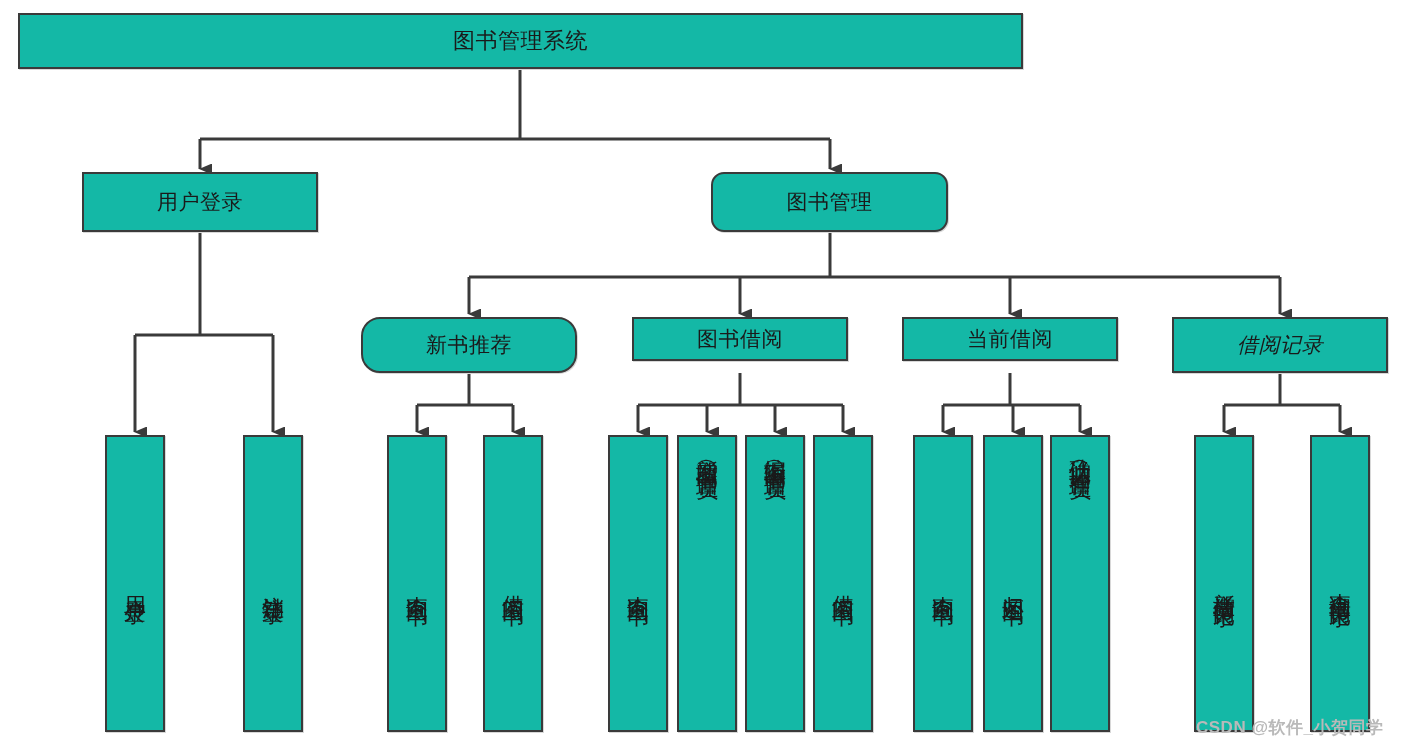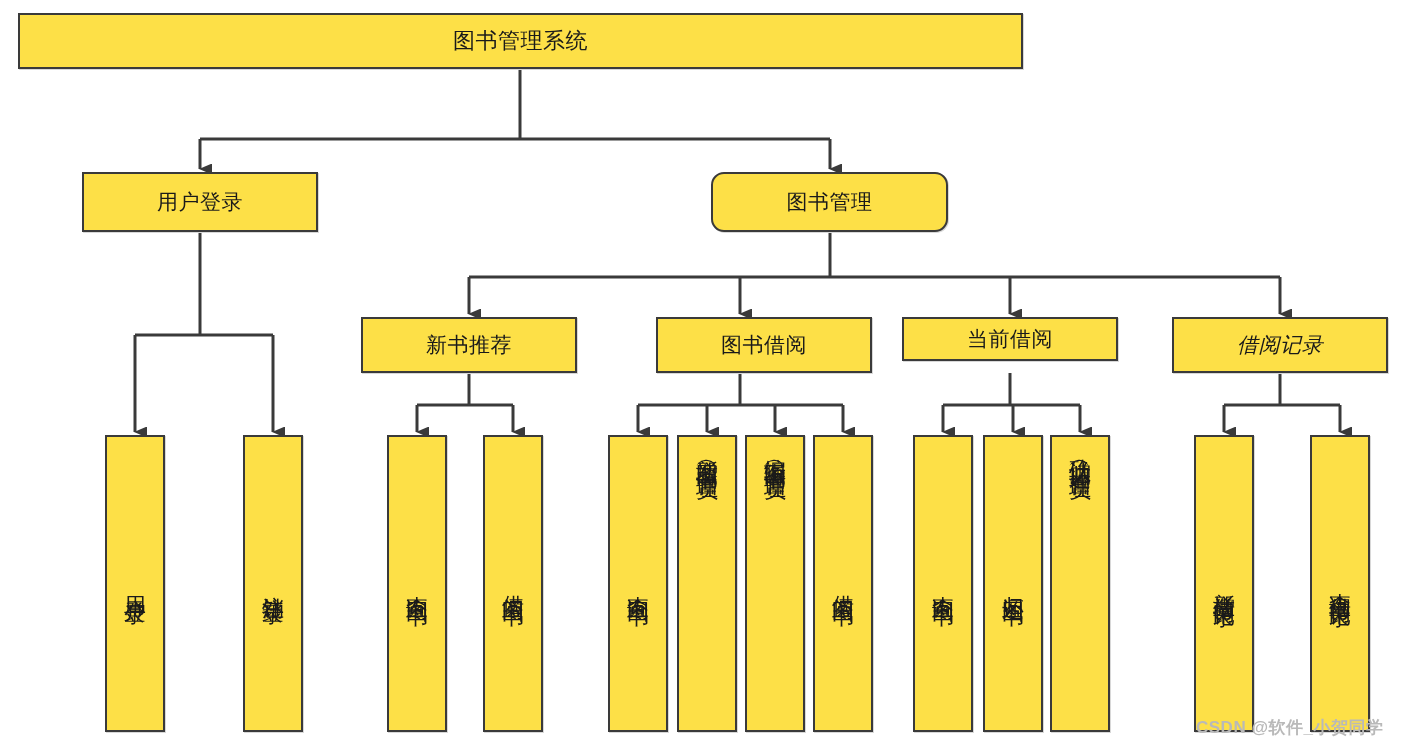--- a/index.html
+++ b/index.html
@@ -22,21 +22,21 @@
     position: absolute;
     left: 0;
     top: 0;
     width: 1405px;
     height: 747px;
     pointer-events: none;
   }
   .node {
     position: absolute;
     box-sizing: border-box;
-    background: #fde047;
+    background: #14b8a6;
     border: 2px solid #3a3a3a;
     display: flex;
     align-items: center;
     justify-content: center;
     color: #1a1a1a;
     box-shadow: 1px 1px 0 #d8d8d8;
   }
   .node-label {
     display: block;
     text-align: center;
@@ -131,24 +131,24 @@
   <div id="nodes-layer">
       <div class="node horiz root" style="left: 18px; top: 13px; width: 1005px; height: 56px;">
         <span class="node-label">图书管理系统</span>
       </div>
       <div class="node horiz level1" style="left: 82px; top: 172px; width: 236px; height: 60px;">
         <span class="node-label">用户登录</span>
       </div>
       <div class="node horiz level1" style="left: 711px; top: 172px; width: 237px; height: 60px; border-radius: 13px;">
         <span class="node-label">图书管理</span>
       </div>
-      <div class="node horiz level2" style="left: 361px; top: 317px; width: 216px; height: 56px;">
+      <div class="node horiz level2" style="left: 361px; top: 317px; width: 216px; height: 56px; border-radius: 19px;">
         <span class="node-label">新书推荐</span>
       </div>
-      <div class="node horiz level2" style="left: 632px; top: 317px; width: 216px; height: 56px; margin-left: 24px;">
+      <div class="node horiz level2" style="left: 632px; top: 317px; width: 216px; height: 44px;">
         <span class="node-label">图书借阅</span>
       </div>
       <div class="node horiz level2" style="left: 902px; top: 317px; width: 216px; height: 44px;">
         <span class="node-label">当前借阅</span>
       </div>
       <div class="node horiz level2" style="left: 1172px; top: 317px; width: 216px; height: 56px; font-style: italic;">
         <span class="node-label">借阅记录</span>
       </div>
       <div class="node vert leaf centered" style="left: 105px; top: 435px; width: 60px; height: 297px;">
         <span class="node-label">用户登录</span>

